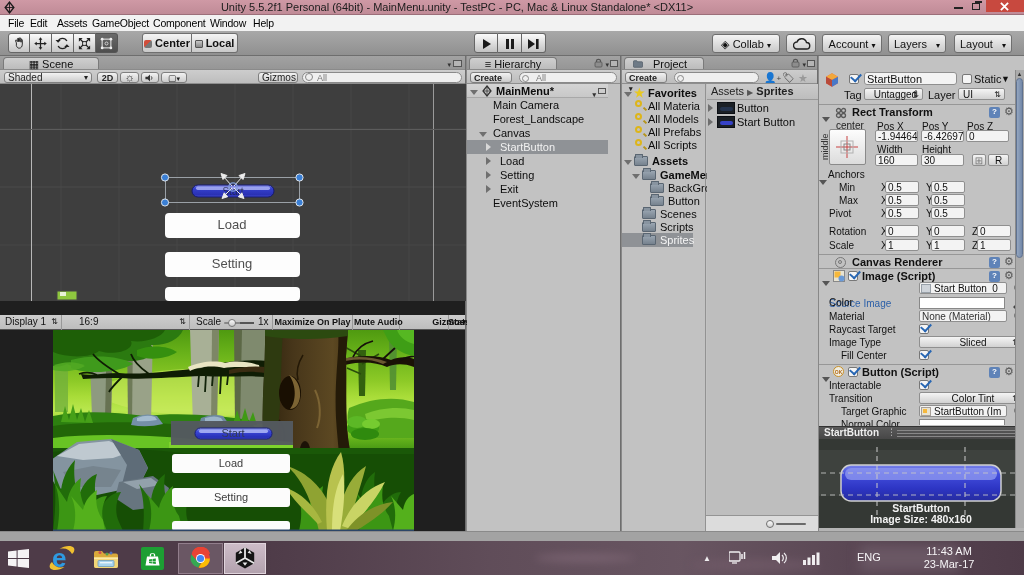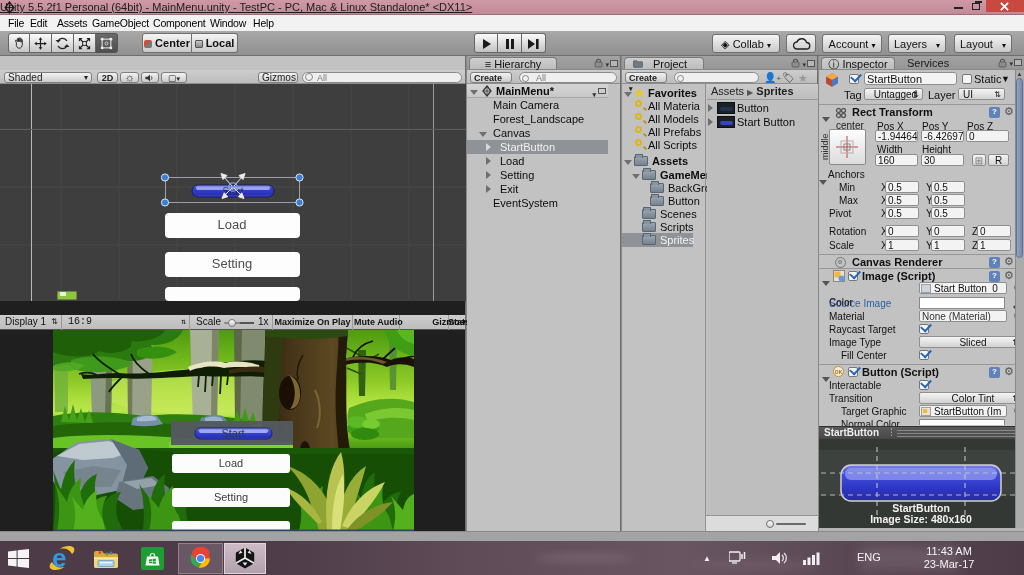--- a/index.html
+++ b/index.html
@@ -21,21 +21,21 @@
 .chk.on:after{content:"";position:absolute;left:1px;top:-2px;width:8px;height:5px;border-left:2px solid #2766b3;border-bottom:2px solid #2766b3;transform:rotate(-48deg);}
 </style>
 </head>
 <body>
 
 <div class="abs" style="left:0;top:0;width:1024px;height:15px;background:linear-gradient(#cf99a5,#c08b97);border-bottom:1px solid #9c6f7a;">
   <svg class="abs" style="left:3px;top:1px" width="13" height="13" viewBox="0 0 24 24">
       <path d="M12 2 L20 12 L12 22 L4 12 Z" fill="none" stroke="#1a1a1a" stroke-width="2.5"></path>
       <path d="M12 2 L12 22 M4 12 L20 12" stroke="#1a1a1a" stroke-width="1.6"></path>
     </svg>
-  <div class="abs" style="left:0;top:1px;width:914px;font-size:11px;color:#1c1c1c;text-decoration:underline;">Unity 5.5.2f1 Personal (64bit) - MainMenu.unity - TestPC - PC, Mac &amp; Linux Standalone* &lt;DX11&gt;</div>
+  <div class="abs" style="left:0;top:1px;width:914px;text-align:center;font-size:11px;color:#1c1c1c;">Unity 5.5.2f1 Personal (64bit) - MainMenu.unity - TestPC - PC, Mac &amp; Linux Standalone* &lt;DX11&gt;</div>
   <div class="abs" style="left:954px;top:7px;width:9px;height:2px;background:#222;"></div>
   <div class="abs" style="left:972px;top:3px;width:8px;height:7px;border:1px solid #222;background:transparent;"></div>
   <div class="abs" style="left:975px;top:1px;width:7px;height:2px;background:#222;"></div>
   <div class="abs" style="left:986px;top:0;width:38px;height:12px;background:#c8493f;">
     <svg class="abs" style="left:14px;top:2px" width="9" height="9" viewBox="0 0 10 10">
         <path d="M1 1 L9 9 M9 1 L1 9" stroke="#fff" stroke-width="2"></path>
       </svg>
   </div>
 </div>
 
@@ -115,20 +115,25 @@
       <svg style="position:absolute;left:6px;top:3px" width="18" height="12" viewBox="0 0 18 12">
         <path d="M4 11 A3.5 3.5 0 0 1 4 4 A5 5 0 0 1 13.5 4.5 A3.2 3.2 0 0 1 13.5 11 Z" fill="none" stroke="#222" stroke-width="1.4"></path>
       </svg>
     </div>
   <div class="tb-btn" style="left:822px;top:3px;width:60px;height:19px;line-height:18px;">Account <span style="font-size:8px">▾</span></div>
   <div class="tb-btn" style="left:888px;top:3px;width:58px;height:19px;line-height:18px;">Layers&nbsp;&nbsp; <span style="font-size:8px">▾</span></div>
   <div class="tb-btn" style="left:954px;top:3px;width:58px;height:19px;line-height:18px;">Layout&nbsp;&nbsp; <span style="font-size:8px">▾</span></div>
 </div>
 
 <div class="abs" style="left:0;top:56px;width:466px;height:245px;background:#c2c2c2;border-right:1px solid #6e6e6e;">
+  <div class="abs" style="left:0;top:0;width:100%;height:14px;background:linear-gradient(#a2a2a2,#969696);border-bottom:1px solid #8a8a8a;">
+    <div class="tab" style="left:3px;width:96px;height:12px;line-height:12px;">▦ Scene</div>
+    <div class="abs" style="right:14px;top:5px;font-size:7px;color:#333">▾</div>
+    <div class="abs" style="right:3px;top:4px;width:9px;height:7px;border:1px solid #555;background:#b5b5b5"></div>
+  </div>
   <div class="abs" style="left:0;top:14px;width:100%;height:14px;background:linear-gradient(#cdcdcd,#bdbdbd);border-bottom:1px solid #8e8e8e;">
     <div class="createbtn" style="left:4px;width:88px;text-align:left;font-weight:normal;font-size:10px;">Shaded<span style="position:absolute;right:3px;font-size:8px;">▾</span></div>
     <div class="createbtn" style="left:97px;width:21px;text-align:center;">2D</div>
     <div class="createbtn" style="left:120px;width:19px;text-align:center;font-weight:normal;font-size:11px;line-height:9px;color:#333;">☼</div>
     <div class="createbtn" style="left:141px;width:18px;">
         <svg style="position:absolute;left:3px;top:1px" width="10" height="8" viewBox="0 0 16 14">
           <path d="M0 5 H4 L8 1 V13 L4 9 H0 Z" fill="#333"></path>
           <path d="M10 4 A4 4 0 0 1 10 10" fill="none" stroke="#333" stroke-width="1.5"></path>
         </svg>
       </div>
@@ -191,21 +196,21 @@
     </g>
 
     <rect x="57" y="207" width="20" height="9" fill="#8ec63f" stroke="#444" stroke-width="1"></rect>
     <rect x="60" y="208" width="6" height="4" fill="#e8f2d8"></rect>
   </svg>
 </div>
 
 <div class="abs" style="left:0;top:301px;width:466px;height:230px;background:#1f1f1f;border-right:1px solid #6e6e6e;">
   <div class="abs" style="left:0;top:14px;width:100%;height:15px;background:linear-gradient(#cdcdcd,#bdbdbd);border-bottom:1px solid #555;">
     <div class="abs" style="left:0;top:0;width:62px;height:15px;border-right:1px solid #999;font-size:10px;color:#111;line-height:14px;padding-left:5px;">Display 1 <span style="position:absolute;right:3px;font-size:8px;">⇅</span></div>
-    <div class="abs" style="left:63px;top:0;width:127px;height:15px;border-right:1px solid #999;font-size:10px;color:#111;line-height:14px;padding-left:5px;font-family:Liberation Mono, monospace;">16:9 <span style="position:absolute;right:3px;font-size:8px;">⇅</span></div>
+    <div class="abs" style="left:63px;top:0;width:127px;height:15px;border-right:1px solid #999;font-size:10px;color:#111;line-height:14px;padding-left:16px;">16:9 <span style="position:absolute;right:3px;font-size:8px;">⇅</span></div>
     <div class="abs" style="left:196px;top:0;font-size:10px;color:#111;line-height:14px;">Scale</div>
     <div class="abs" style="left:224px;top:7px;width:30px;height:2px;background:#888;border-radius:1px;"></div>
     <div class="abs" style="left:228px;top:4px;width:8px;height:8px;background:linear-gradient(#fafafa,#ccc);border:1px solid #777;border-radius:50%;"></div>
     <div class="abs" style="left:240px;top:7px;width:14px;height:2px;background:#555;"></div>
     <div class="abs" style="left:258px;top:0;font-size:10px;color:#111;line-height:14px;">1x</div>
     <div class="abs" style="left:272px;top:0;width:81px;height:15px;border-left:1px solid #999;border-right:1px solid #999;font-size:9px;font-weight:bold;color:#111;line-height:14px;text-align:center;white-space:nowrap;">Maximize On Play</div>
     <div class="abs" style="left:354px;top:0;width:46px;height:15px;border-right:1px solid #999;font-size:9px;font-weight:bold;color:#111;line-height:14px;text-align:center;white-space:nowrap;">Mute Audio</div>
     <div class="abs" style="left:401px;top:0;width:29px;height:15px;border-right:1px solid #999;font-size:9px;font-weight:bold;color:#111;line-height:14px;text-align:center;white-space:nowrap;padding-left:47px;">Stats</div>
     <div class="abs" style="left:431px;top:0;width:35px;height:15px;font-size:9px;font-weight:bold;color:#111;line-height:14px;text-align:center;white-space:nowrap;">Gizmos <span style="position:absolute;right:0;top:0;font-size:7px;">▾</span></div>
   </div>
@@ -526,30 +531,20 @@
 .fold{position:absolute;top:2px;width:14px;height:10px;background:linear-gradient(#9aa6b2,#76828e);border:1px solid #5a6672;border-radius:1px;}
 .fold:before{content:"";position:absolute;left:0;top:-3px;width:6px;height:3px;background:#8894a0;border:1px solid #5a6672;border-bottom:none;border-radius:1px 1px 0 0;}
 .spicon{position:absolute;top:1px;width:18px;height:12px;background:#1b2026;border:1px solid #0c0f14;}
 .spicon i{position:absolute;left:2px;top:4px;width:13px;height:4px;background:#23324c;border-radius:2px;}
 .spicon.sp2 i{background:#3642c8;}
 .mag{position:absolute;top:1px;width:7px;height:7px;border:2px solid #ddb51a;border-radius:50%;}
 .mag:after{content:"";position:absolute;left:6px;top:6px;width:4px;height:2px;background:#b5941a;transform:rotate(45deg);}
 </style>
 
 <div class="abs" style="left:819px;top:56px;width:205px;height:475px;background:#c2c2c2;">
-  <div class="abs" style="left:0;top:0;width:100%;height:14px;background:linear-gradient(#a2a2a2,#969696);border-bottom:1px solid #8a8a8a;">
-    <div class="tab" style="left:2px;width:74px;height:12px;line-height:12px;">ⓘ Inspector</div>
-    <div class="abs" style="left:88px;top:1px;font-size:11px;color:#1a1a1a;">Services</div>
-    <svg class="abs" style="right:17px;top:2px" width="9" height="10" viewBox="0 0 9 10">
-        <path d="M2.5 4 L2.5 2.8 C2.5 0.8 6.5 0.8 6.5 2.8 L6.5 4" fill="none" stroke="#555" stroke-width="1.2"></path>
-        <rect x="1" y="4" width="7" height="5" rx="1" fill="#8d8d8d" stroke="#555" stroke-width="0.8"></rect>
-      </svg>
-    <div class="abs" style="right:11px;top:4px;font-size:7px;color:#333">▾</div>
-    <div class="abs" style="right:2px;top:3px;width:8px;height:7px;border:1px solid #555;background:#b5b5b5"></div>
-  </div>
   <svg class="abs" style="left:5px;top:16px" width="16" height="16" viewBox="0 0 24 24">
     <path d="M12 2 L21 7 L21 17 L12 22 L3 17 L3 7 Z" fill="#e8604a"></path>
     <path d="M12 2 L21 7 L12 12 L3 7 Z" fill="#f2a83c"></path>
     <path d="M12 12 L21 7 L21 17 L12 22 Z" fill="#4878c8"></path>
     <path d="M12 12 L3 7 L3 17 L12 22 Z" fill="#b84a3a"></path>
   </svg>
   <div class="chk on" style="left:30px;top:18px;"></div>
   <div class="ifield" style="left:45px;top:16px;width:93px;height:13px;font-size:11px;line-height:12px;border-radius:3px;">StartButton</div>
   <div class="chk" style="left:143px;top:18px;"></div>
   <div class="ilabel" style="left:155px;top:17px;font-size:11px;">Static</div>

